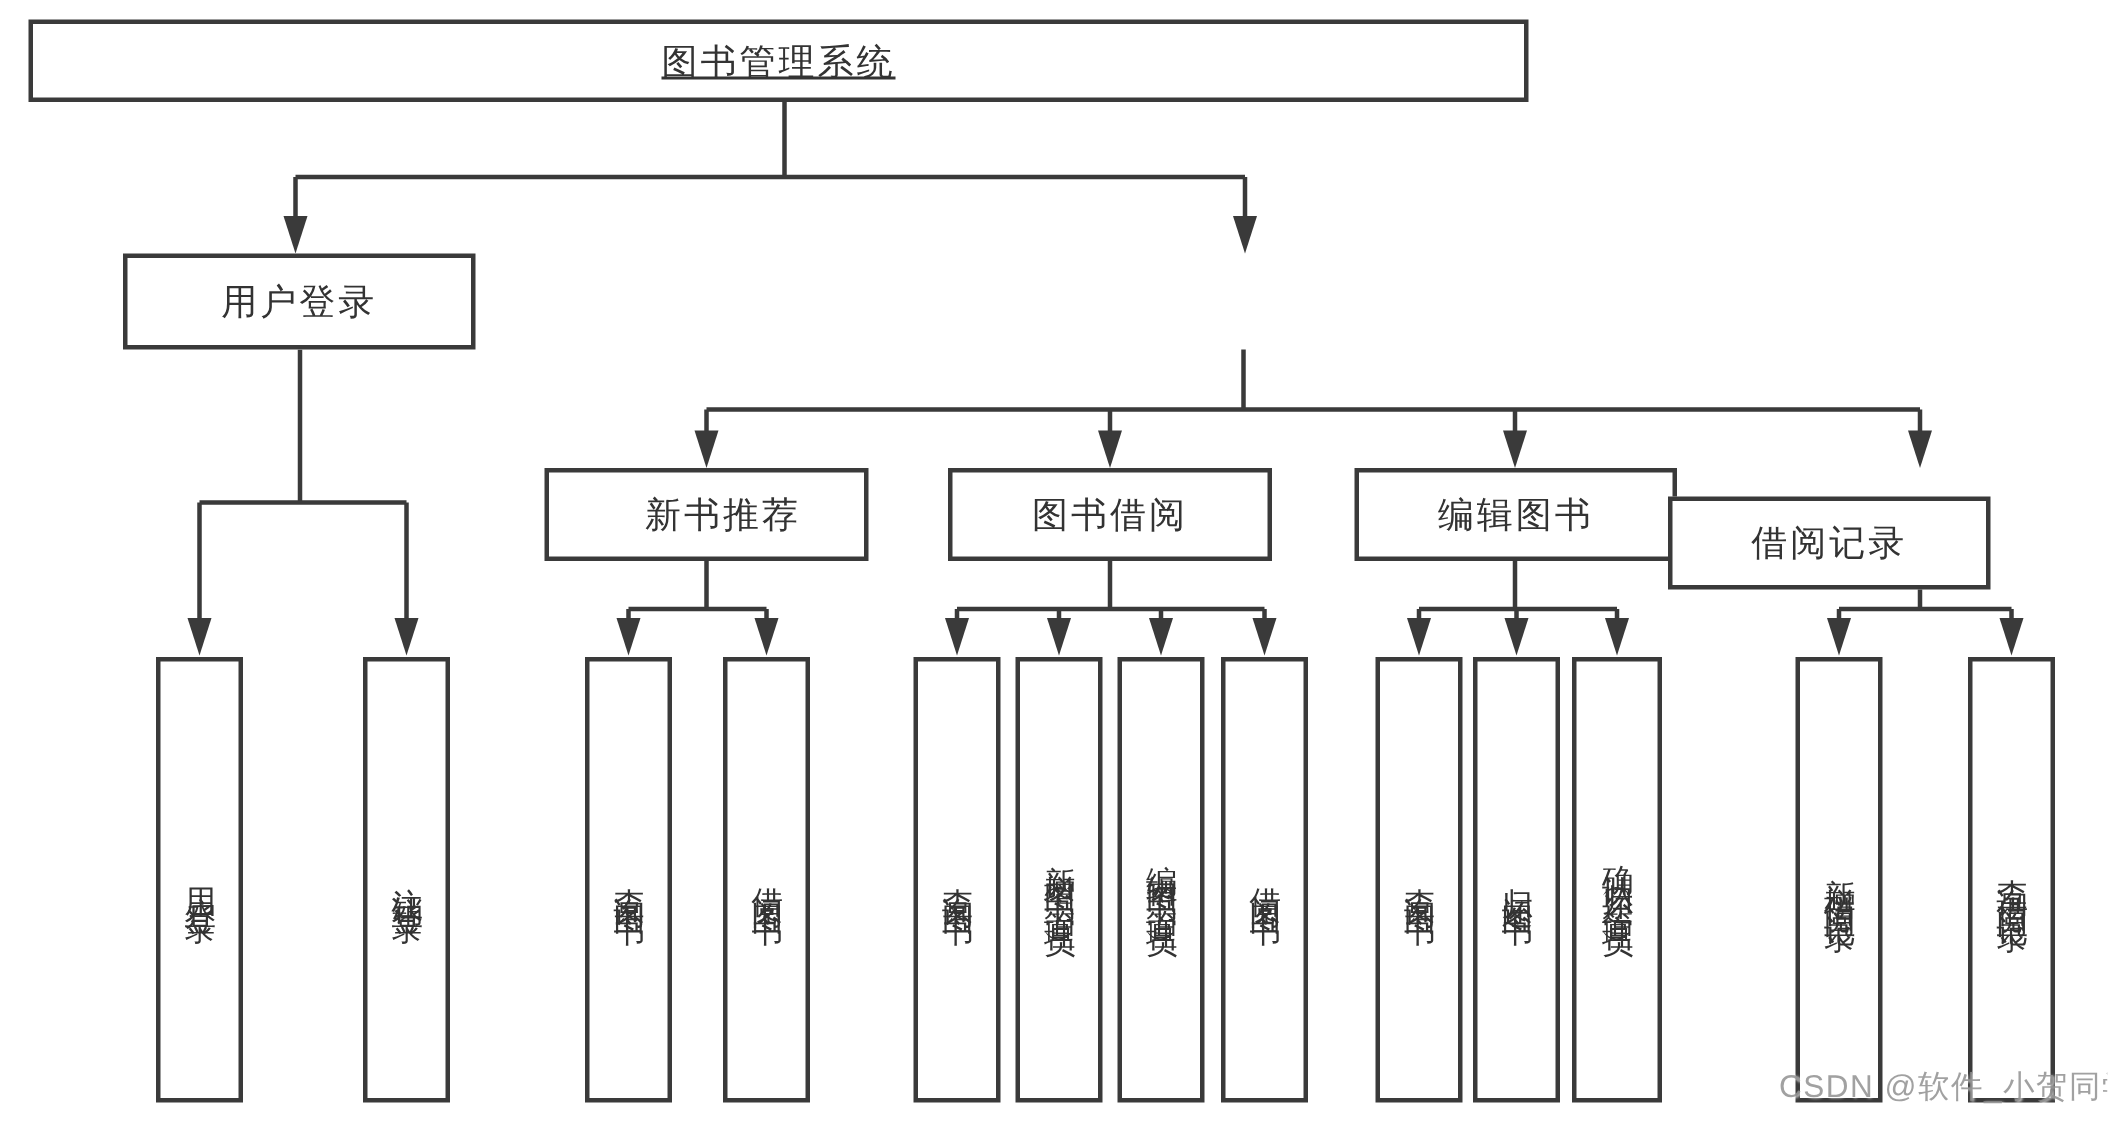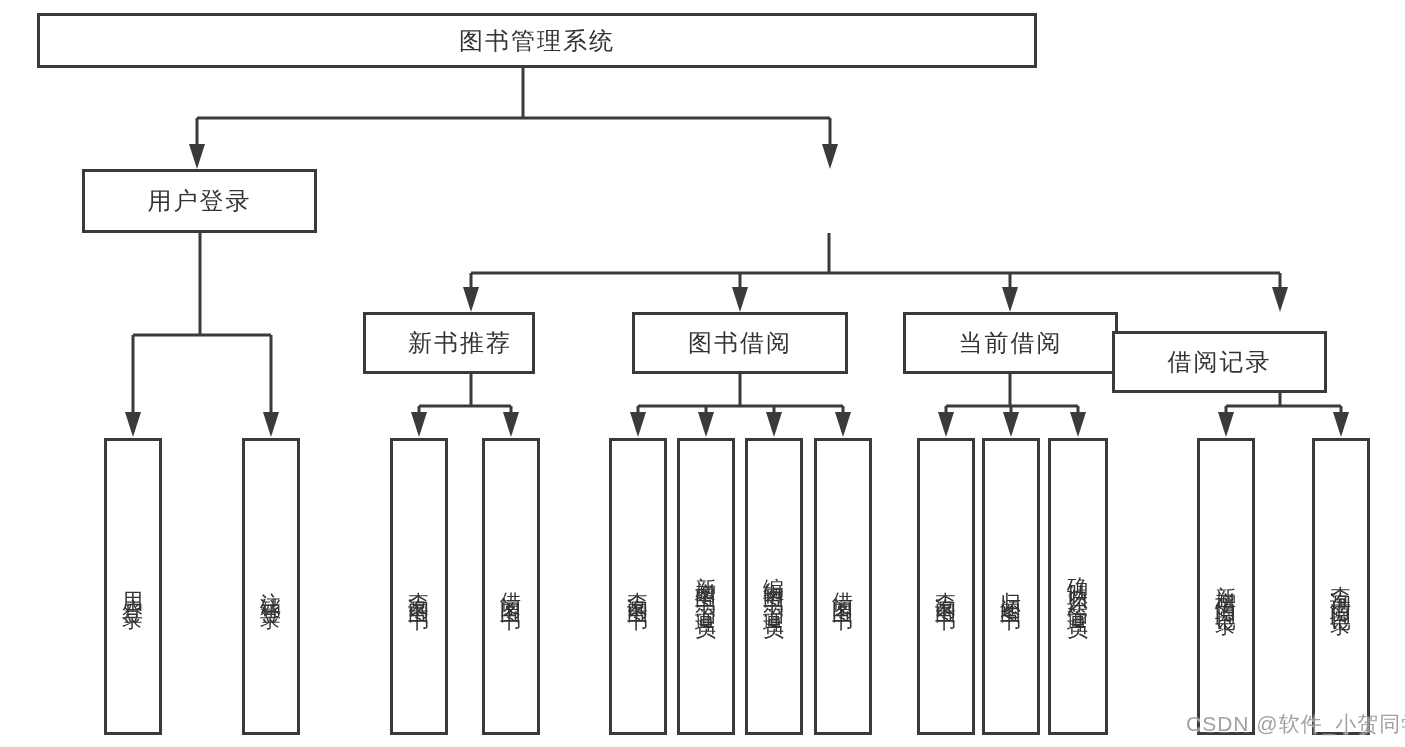--- a/index.html
+++ b/index.html
@@ -88,36 +88,36 @@
       <polygon points="766,412 782,412 774,437"></polygon>
       <polygon points="835,412 851,412 843,437"></polygon>
       <polygon points="938,412 954,412 946,437"></polygon>
       <polygon points="1003,412 1019,412 1011,437"></polygon>
       <polygon points="1070,412 1086,412 1078,437"></polygon>
       <polygon points="1218,412 1234,412 1226,437"></polygon>
       <polygon points="1333,412 1349,412 1341,437"></polygon>
     </g>
   </svg>
 
-  <div class="node" style="left:37px; top:13px; width:1000px; height:55px;">
+  <div class="node" style="left:19px; top:13px; width:1000px; height:55px;text-decoration:underline;">
     <span class="hlabel">图书管理系统</span>
   </div>
 
   <div class="node" style="left:82px; top:169px; width:235px; height:64px;">
     <span class="hlabel">用户登录</span>
   </div>
 
-  <div class="node" style="left:363px; top:312px; width:172px; height:62px;padding-left:22px;">
+  <div class="node" style="left:363px; top:312px; width:216px; height:62px;padding-left:22px;">
     <span class="hlabel">新书推荐</span>
   </div>
   <div class="node" style="left:632px; top:312px; width:216px; height:62px;justify-content:center;">
     <span class="hlabel">图书借阅</span>
   </div>
   <div class="node" style="left:903px; top:312px; width:215px; height:62px;">
-    <span class="hlabel">当前借阅</span>
+    <span class="hlabel">编辑图书</span>
   </div>
   <div class="node" style="left:1112px; top:312px; width:215px; height:62px;margin-top:19px;">
     <span class="hlabel">借阅记录</span>
   </div>
 
   <div class="node" style="left:104px; top:438px; width:58px; height:297px;">
     <span class="vlabel">用户登录</span>
   </div>
   <div class="node" style="left:242px; top:438px; width:58px; height:297px;">
     <span class="vlabel">注销登录</span>

